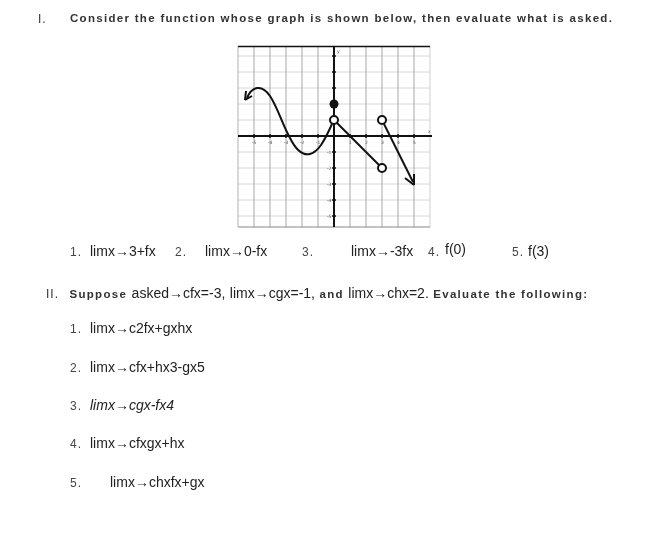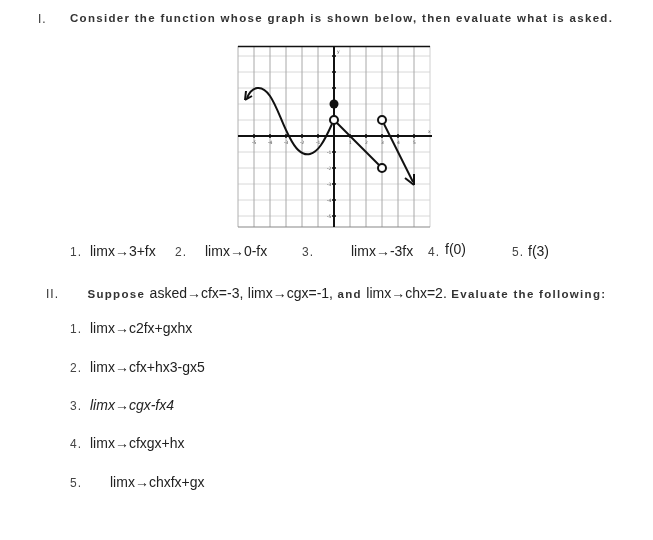--- a/index.html
+++ b/index.html
@@ -119,21 +119,21 @@
 <div class="abs math" style="left:205px; top:243px;text-align:center;">limx→0-fx</div>
 <div class="abs item-num" style="left:302px; top:245px;">3.</div>
 <div class="abs math" style="left:318px; top:243px;padding-left:33px;">limx→-3fx</div>
 <div class="abs item-num" style="left:428px; top:245px;">4.</div>
 <div class="abs math" style="left:445px; top:241px;">f(0)</div>
 <div class="abs item-num" style="left:512px; top:245px;">5.</div>
 <div class="abs math" style="left:528px; top:243px;">f(3)</div>
 
 <div class="abs" style="left:46px; top:284px;">
   <span class="sec-num">II.</span>
-  <span class="sec-text" style="margin-left:24px;">Suppose</span>
+  <span class="sec-text" style="margin-left:6px;">Suppose</span>
   <span class="math">asked→cfx=-3,</span>
   <span class="math">limx→cgx=-1,</span>
   <span class="sec-text">and</span>
   <span class="math">limx→chx=2.</span>
   <span class="sec-text">Evaluate the following:</span>
 </div>
 
 <div class="abs item-num" style="left:70px; top:322px;">1.</div>
 <div class="abs math" style="left:90px; top:320px;">limx→c2fx+gxhx</div>
 <div class="abs item-num" style="left:70px; top:361px;">2.</div>

